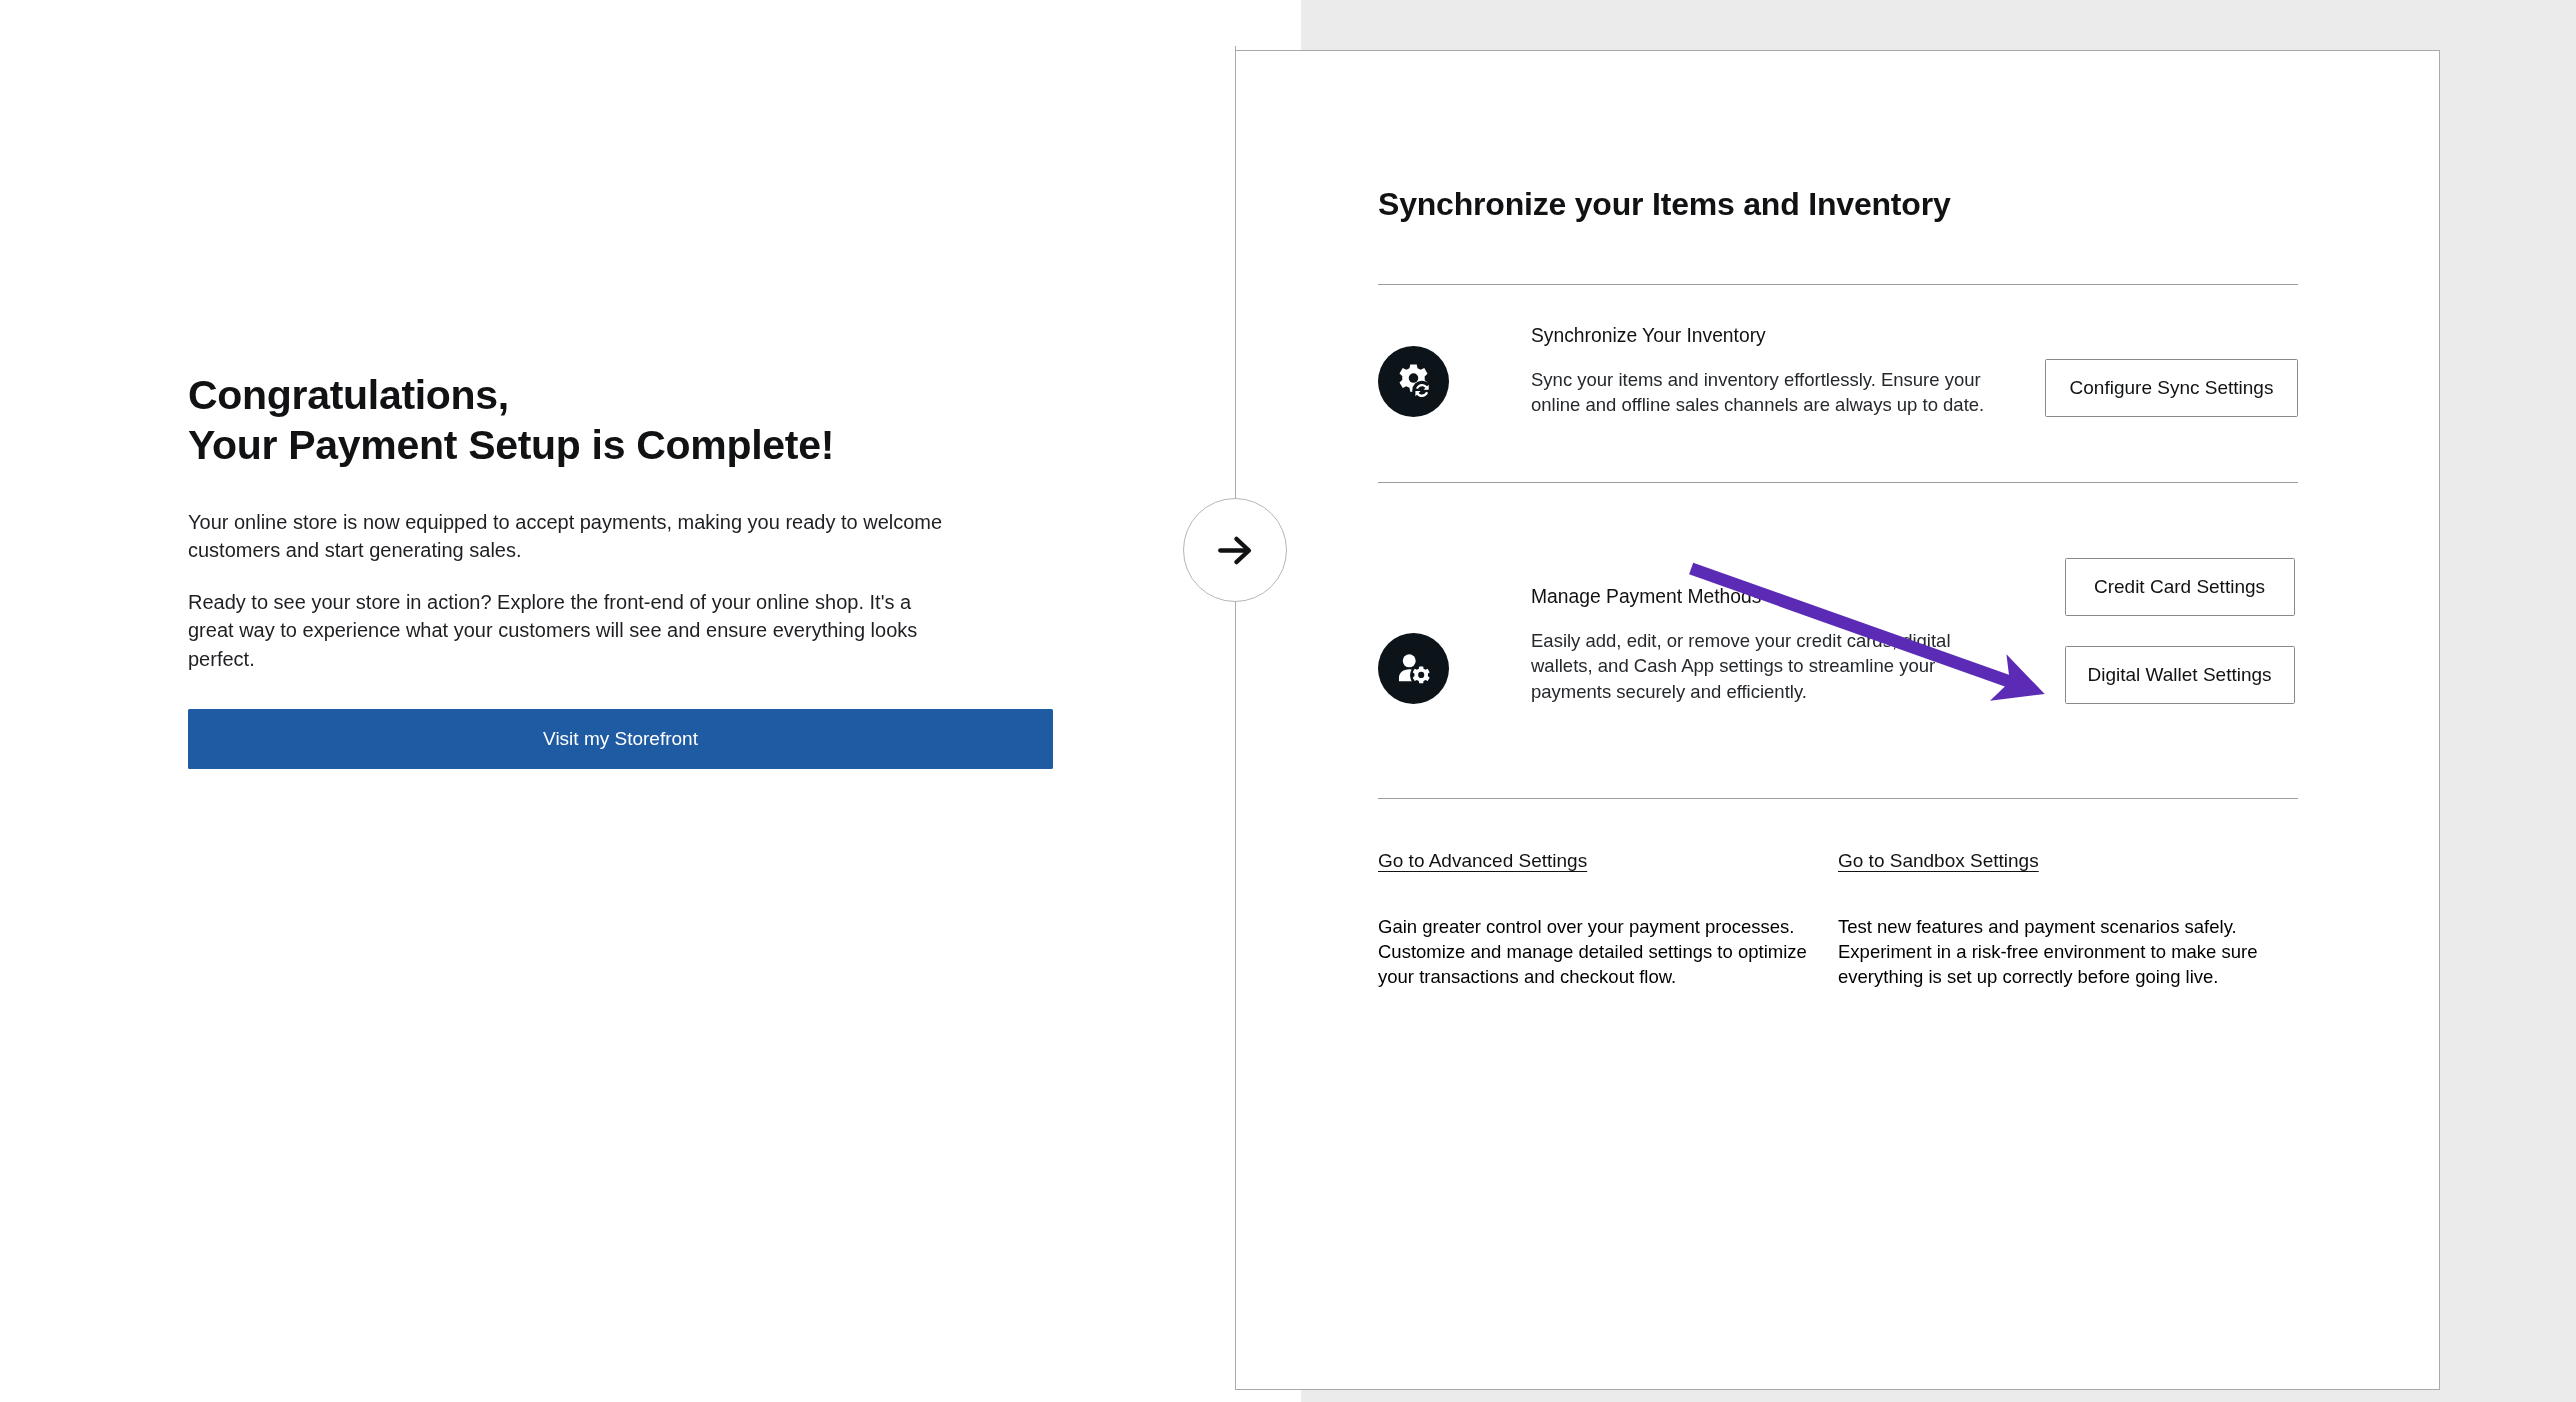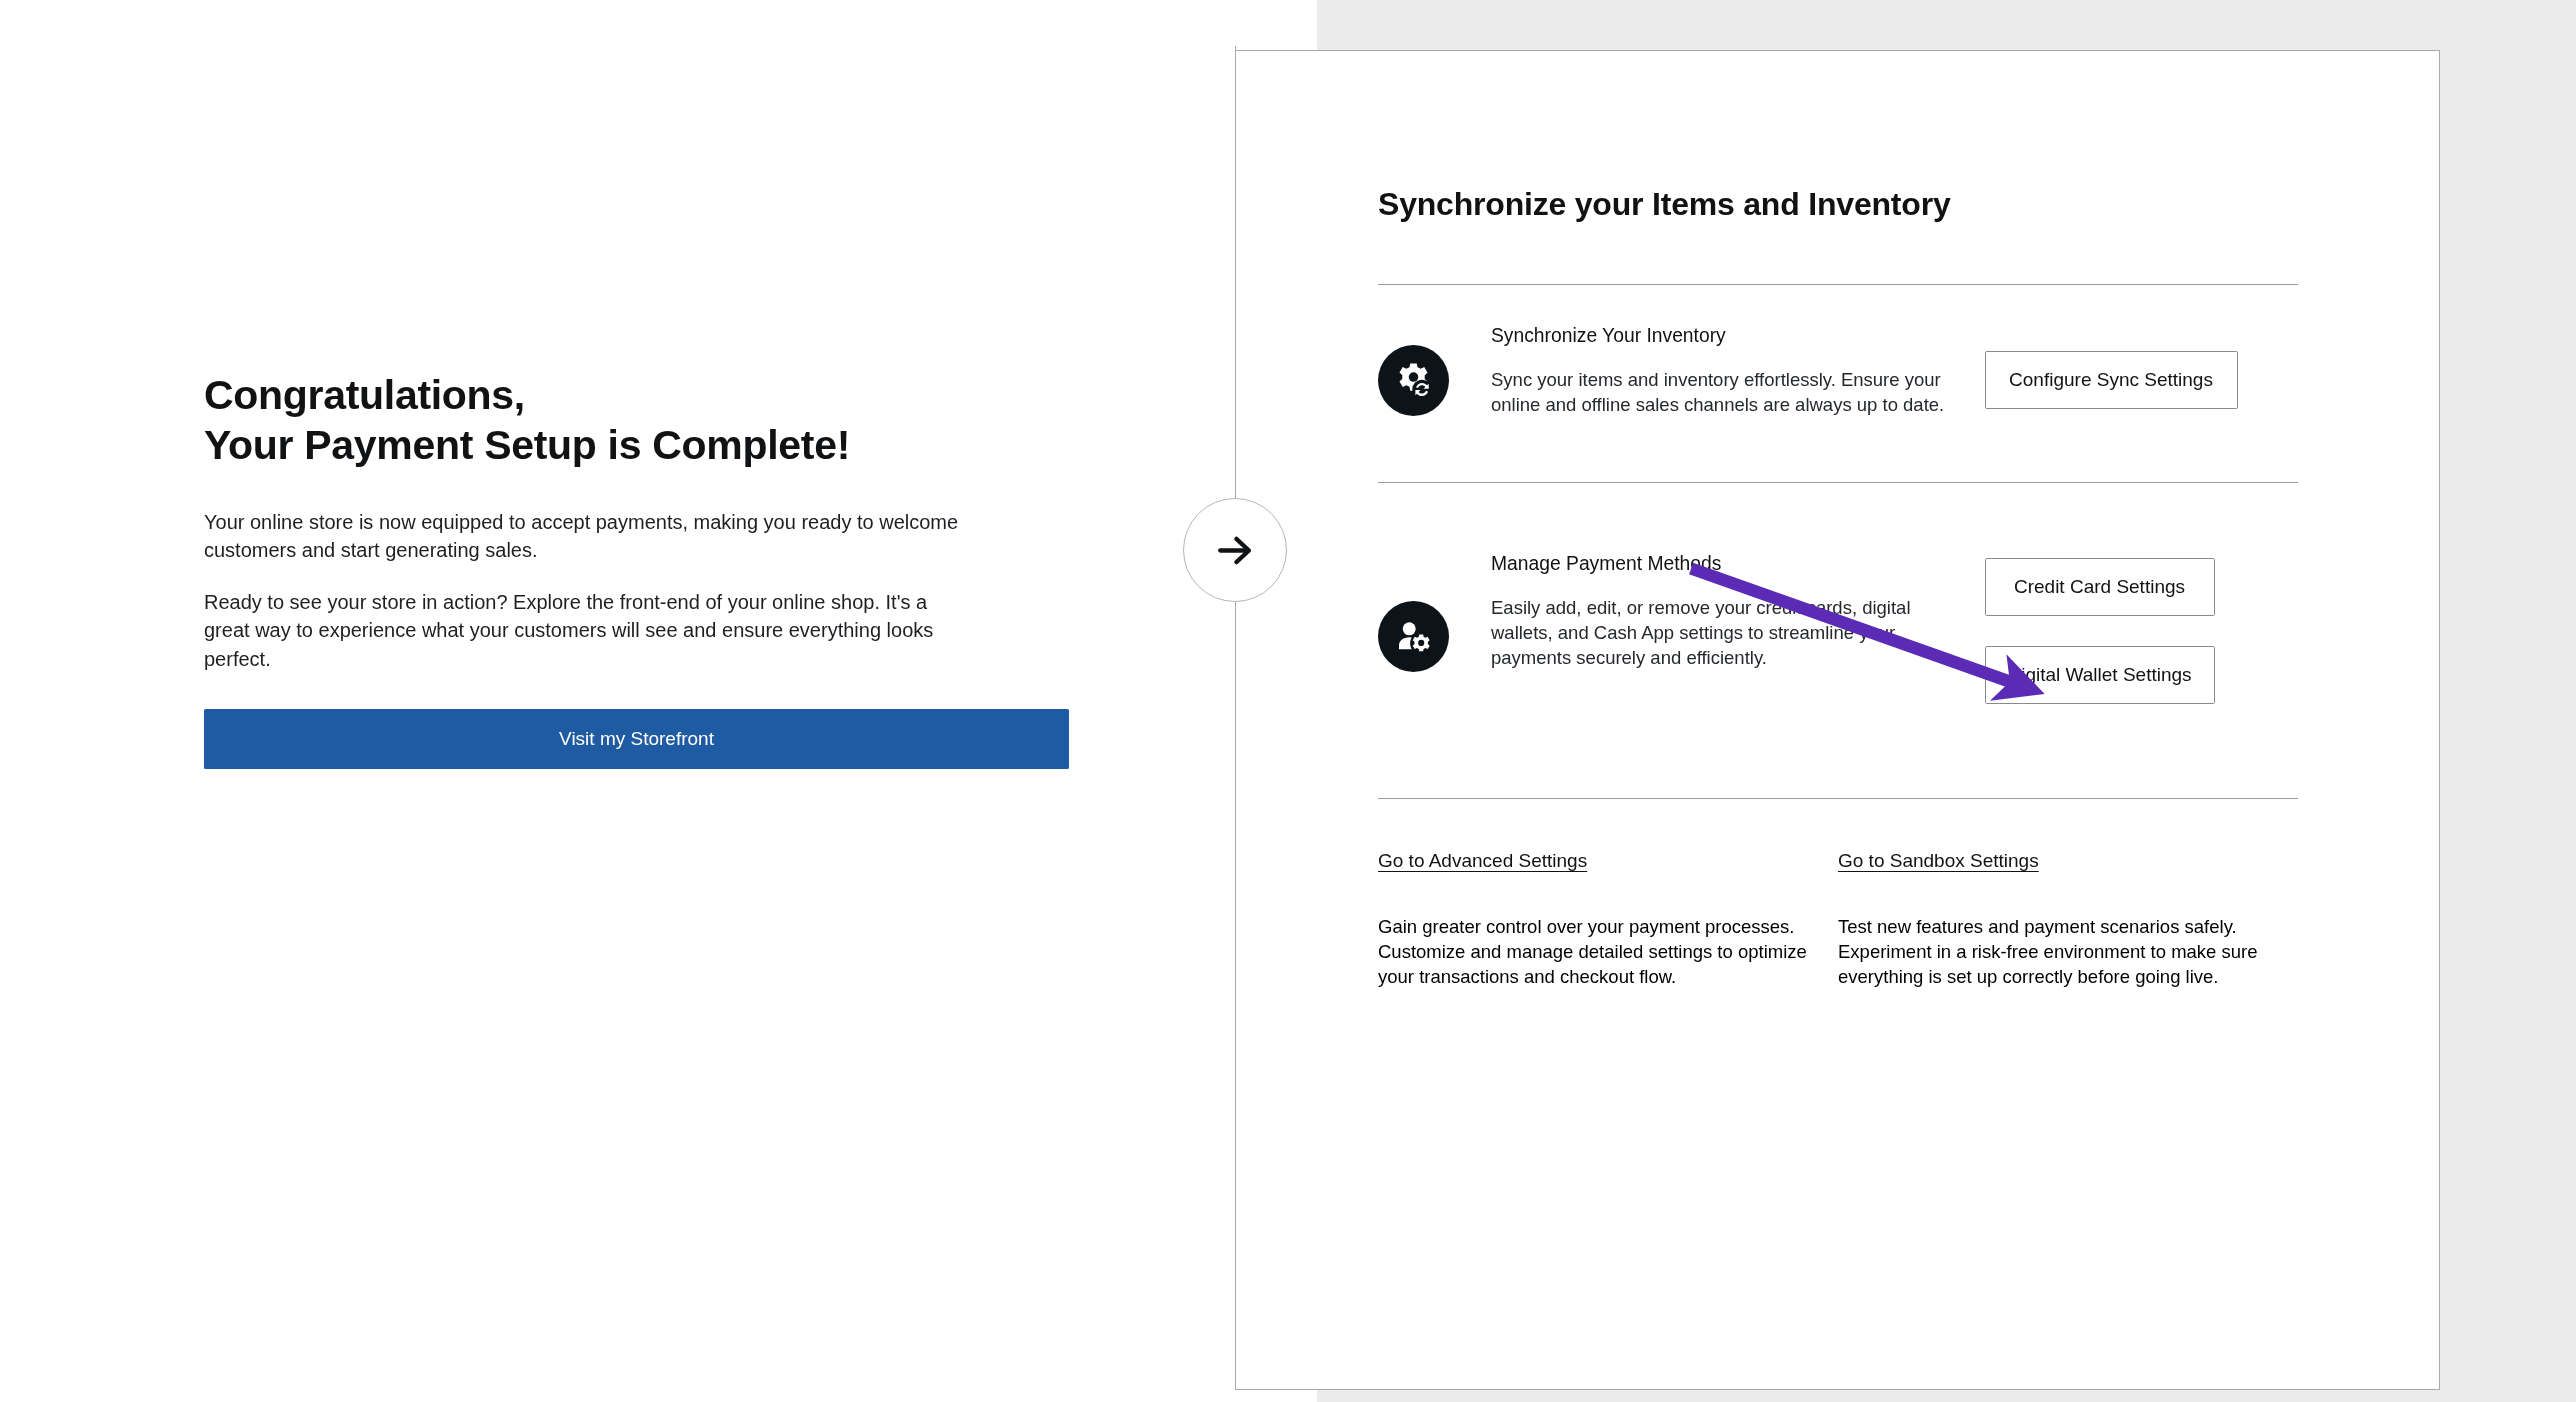--- a/index.html
+++ b/index.html
@@ -22,21 +22,21 @@
     left: 1301px;
     top: 0;
     width: 1275px;
     height: 1402px;
     background: #ebebec;
   }
 
   
   #left-pane {
     position: absolute;
-    left: 16px;
+    left: 0;
     top: 0;
     width: 1301px;
     height: 1402px;
     background: #ffffff;
   }
   #congrats-block {
     position: absolute;
     left: 188px;
     top: 370px;
     width: 782px;
@@ -119,22 +119,23 @@
     margin: 0;
     border: 0;
   }
   #divider-top   { margin-top: 61px; }
   #divider-mid   { margin-top: 35px; }
   #divider-bottom{ margin-top: 51px; }
 
   
   .feature-row {
     display: flex;
-    align-items: center;
+    align-items: flex-end;
     position: relative;
+    gap: 40px;
   }
   #feature-row-sync    { padding-top: 38px; padding-bottom: 30px; }
   #feature-row-payment { padding-top: 35px; padding-bottom: 43px; }
 
   .feature-icon-wrap {
     flex: 0 0 auto;
     width: 86px;
     padding-top: 21.4px;
   }
   .icon-circle {

